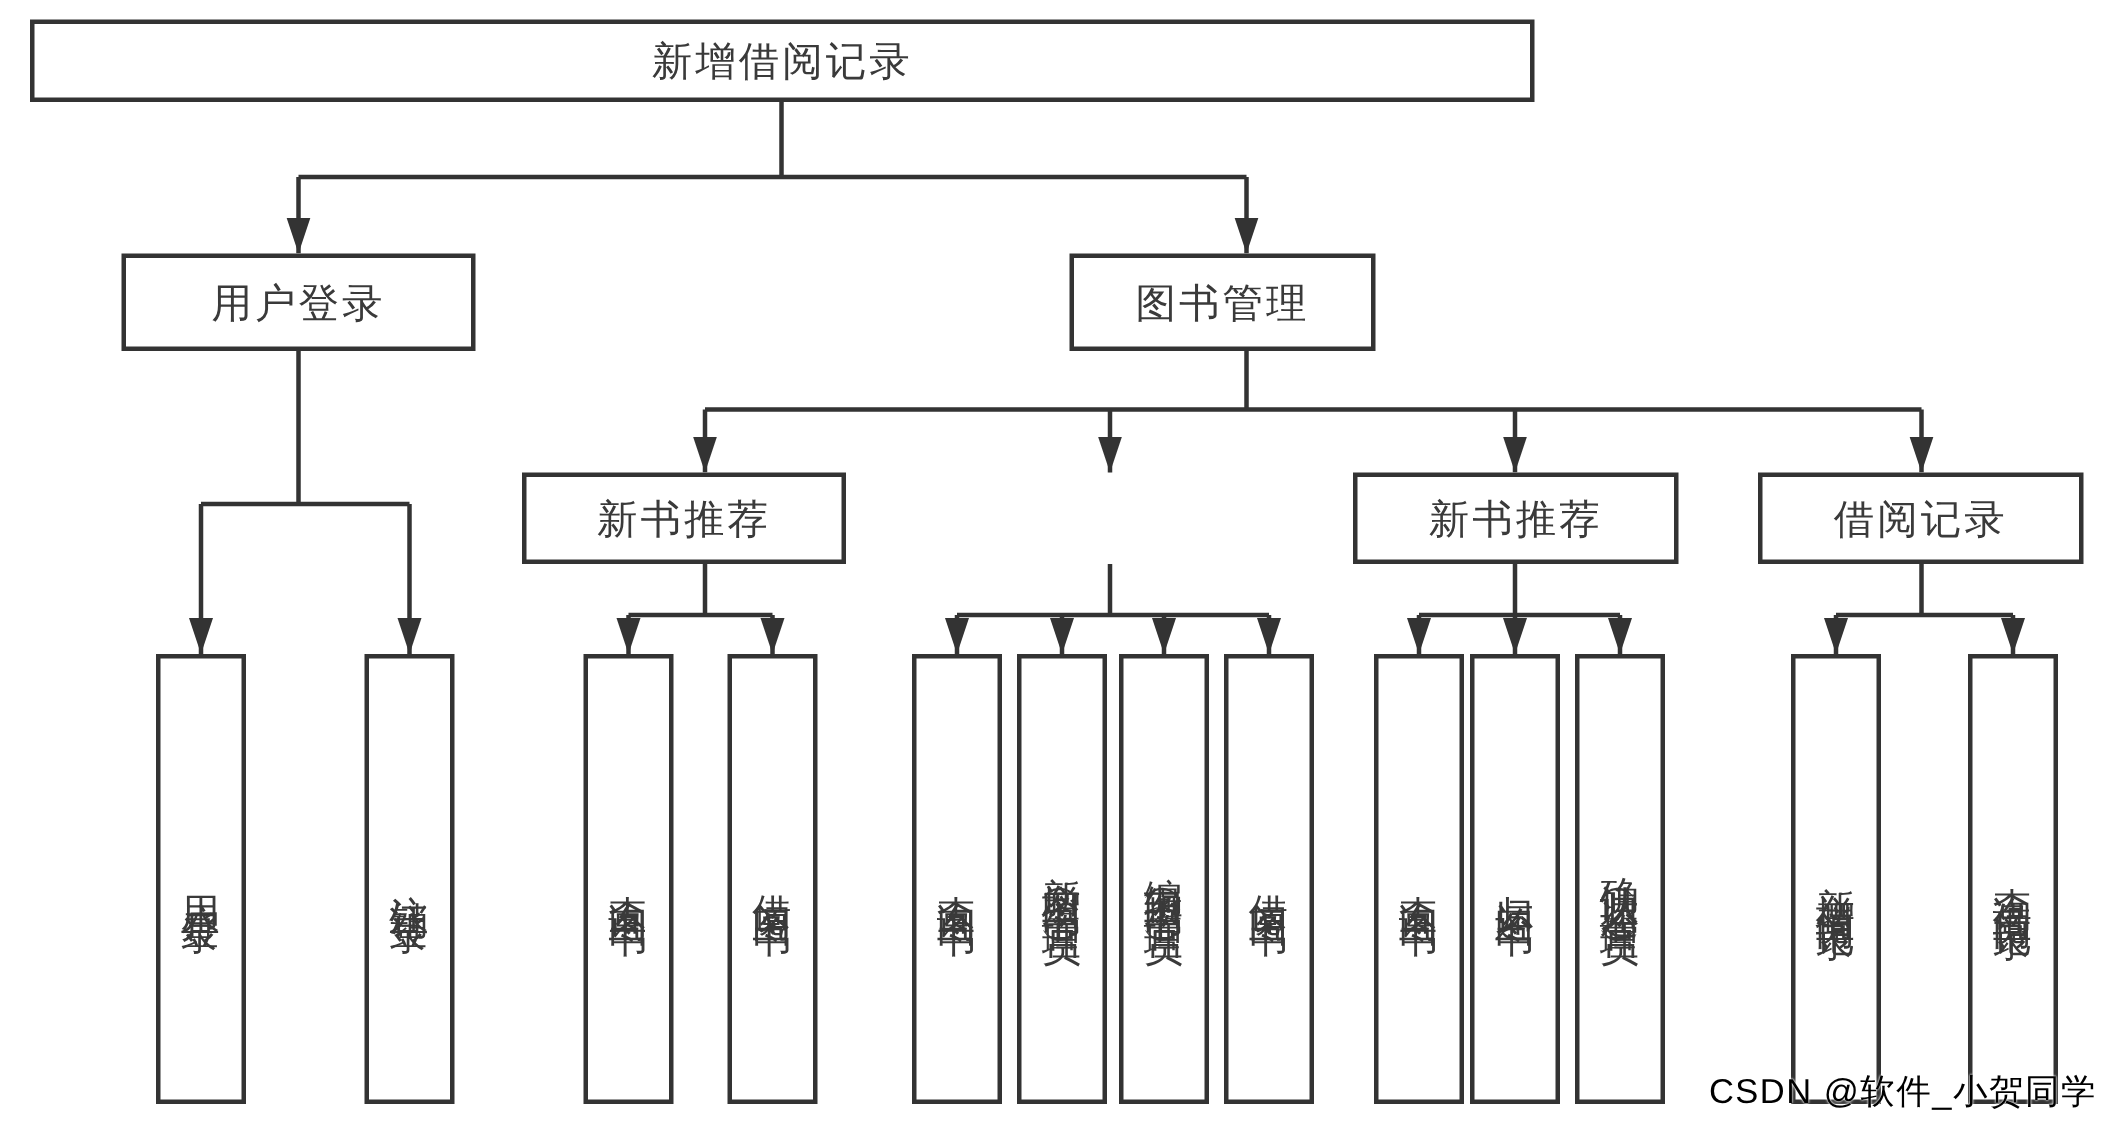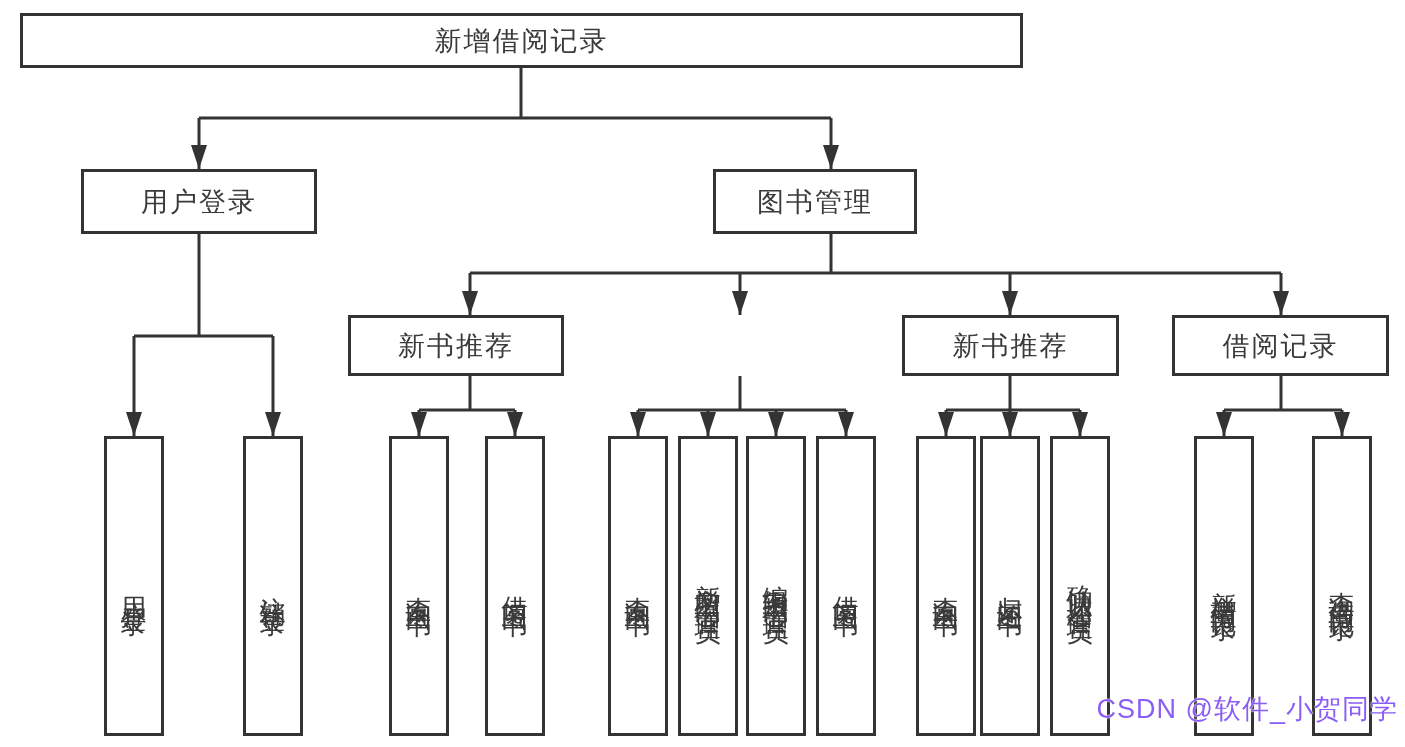--- a/index.html
+++ b/index.html
@@ -36,23 +36,23 @@
     writing-mode: vertical-rl;
     text-orientation: mixed;
     letter-spacing: 5px;
     line-height: 1;
     white-space: nowrap;
   }
   .root-title { font-size: 27px; }
   #watermark {
     position: absolute;
     right: 7px;
-    bottom: 20px;
-    font-size: 27px;
-    color: #8b5cf6;
+    bottom: 4px;
+    font-size: 23px;
+    color: #000000;
     text-shadow: 0 0 2px #ffffff, 0 0 1px #ffffff;
     letter-spacing: 1px;
     white-space: nowrap;
   }
 </style>
 </head>
 <body>
 
 <div id="canvas">
 

